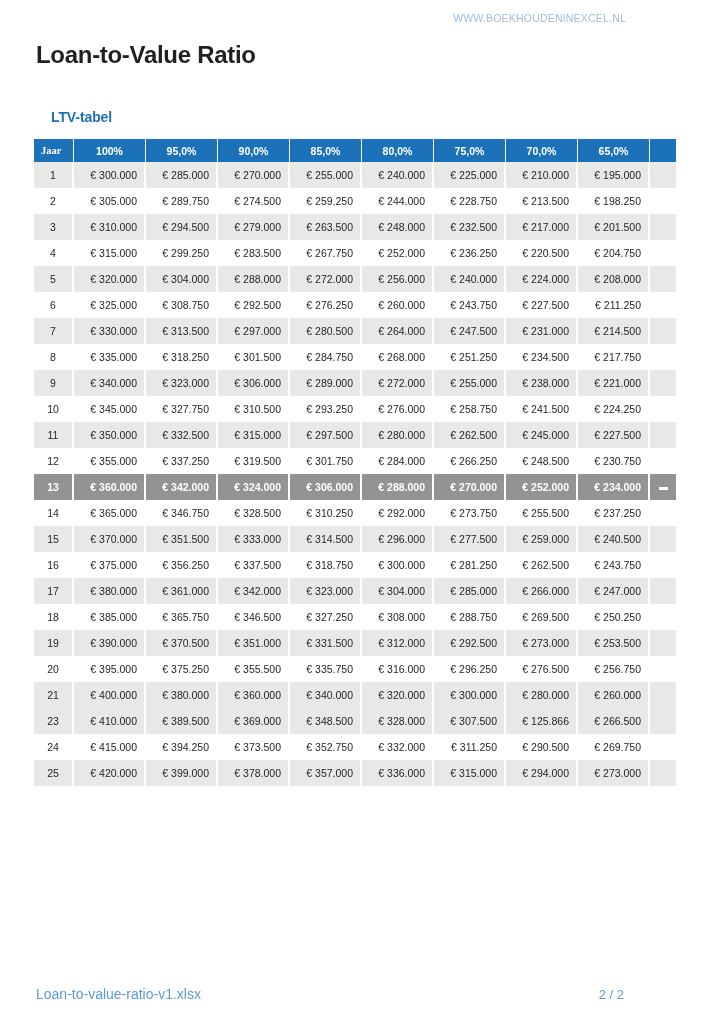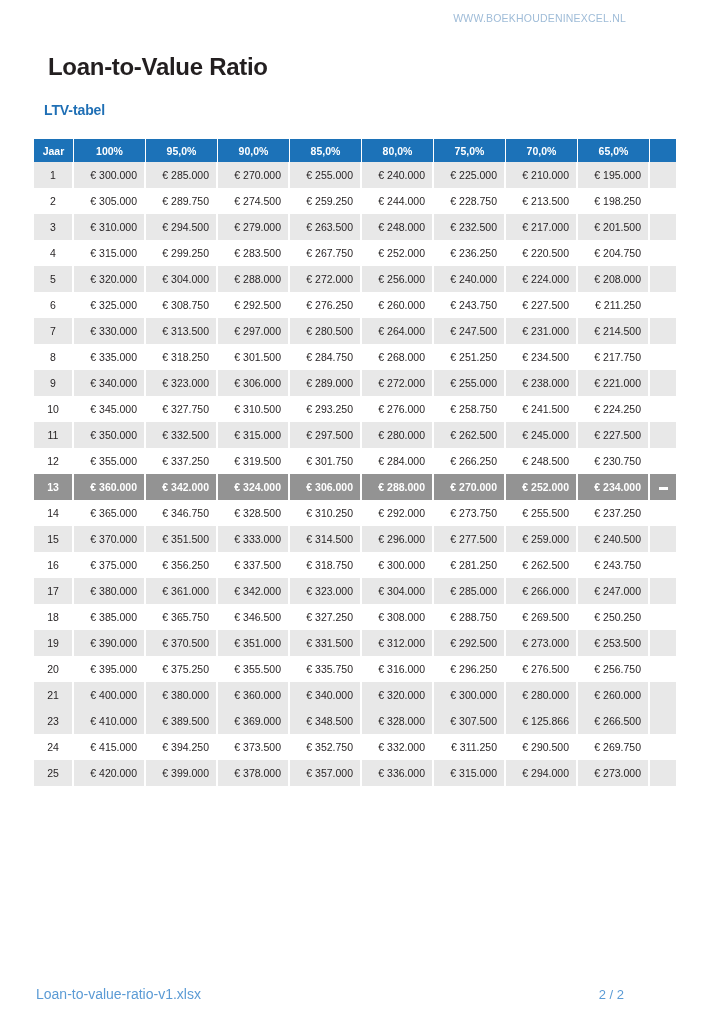--- a/index.html
+++ b/index.html
@@ -36,34 +36,34 @@
 
   
   .doc-title {
     position: absolute;
     top: 41px;
     left: 36px;
     font-size: 24px;
     font-weight: bold;
     letter-spacing: -0.3px;
     color: #231f20;
-    margin: 12px;
+    margin: 0;
     white-space: nowrap;
   }
 
   
   .section-heading {
     position: absolute;
     top: 94px;
     left: 36px;
     font-size: 14px;
     font-weight: bold;
     color: #1f6fb5;
     letter-spacing: -0.1px;
-    margin: 8px;
+    margin: 15px;
     white-space: nowrap;
   }
 
   
   .table-wrap {
     position: absolute;
     top: 139px;
     left: 34px;
     width: 634px;
   }
@@ -85,21 +85,22 @@
     font-weight: bold;
     height: 23px;
     padding: 0 7px;
     text-align: center;
     border-right: 1px solid #ffffff;
     box-sizing: border-box;
     vertical-align: middle;
     white-space: nowrap;
   }
   table.ltv thead th.th-year {
-    text-align: center;
+    text-align: left;
+    font-family: Liberation Serif, serif;
   }
   table.ltv thead th.th-marker {
     border-right: none;
   }
 
   table.ltv tbody td {
     height: 26px;
     padding: 0 7px;
     text-align: right;
     font-size: 10.5px;

